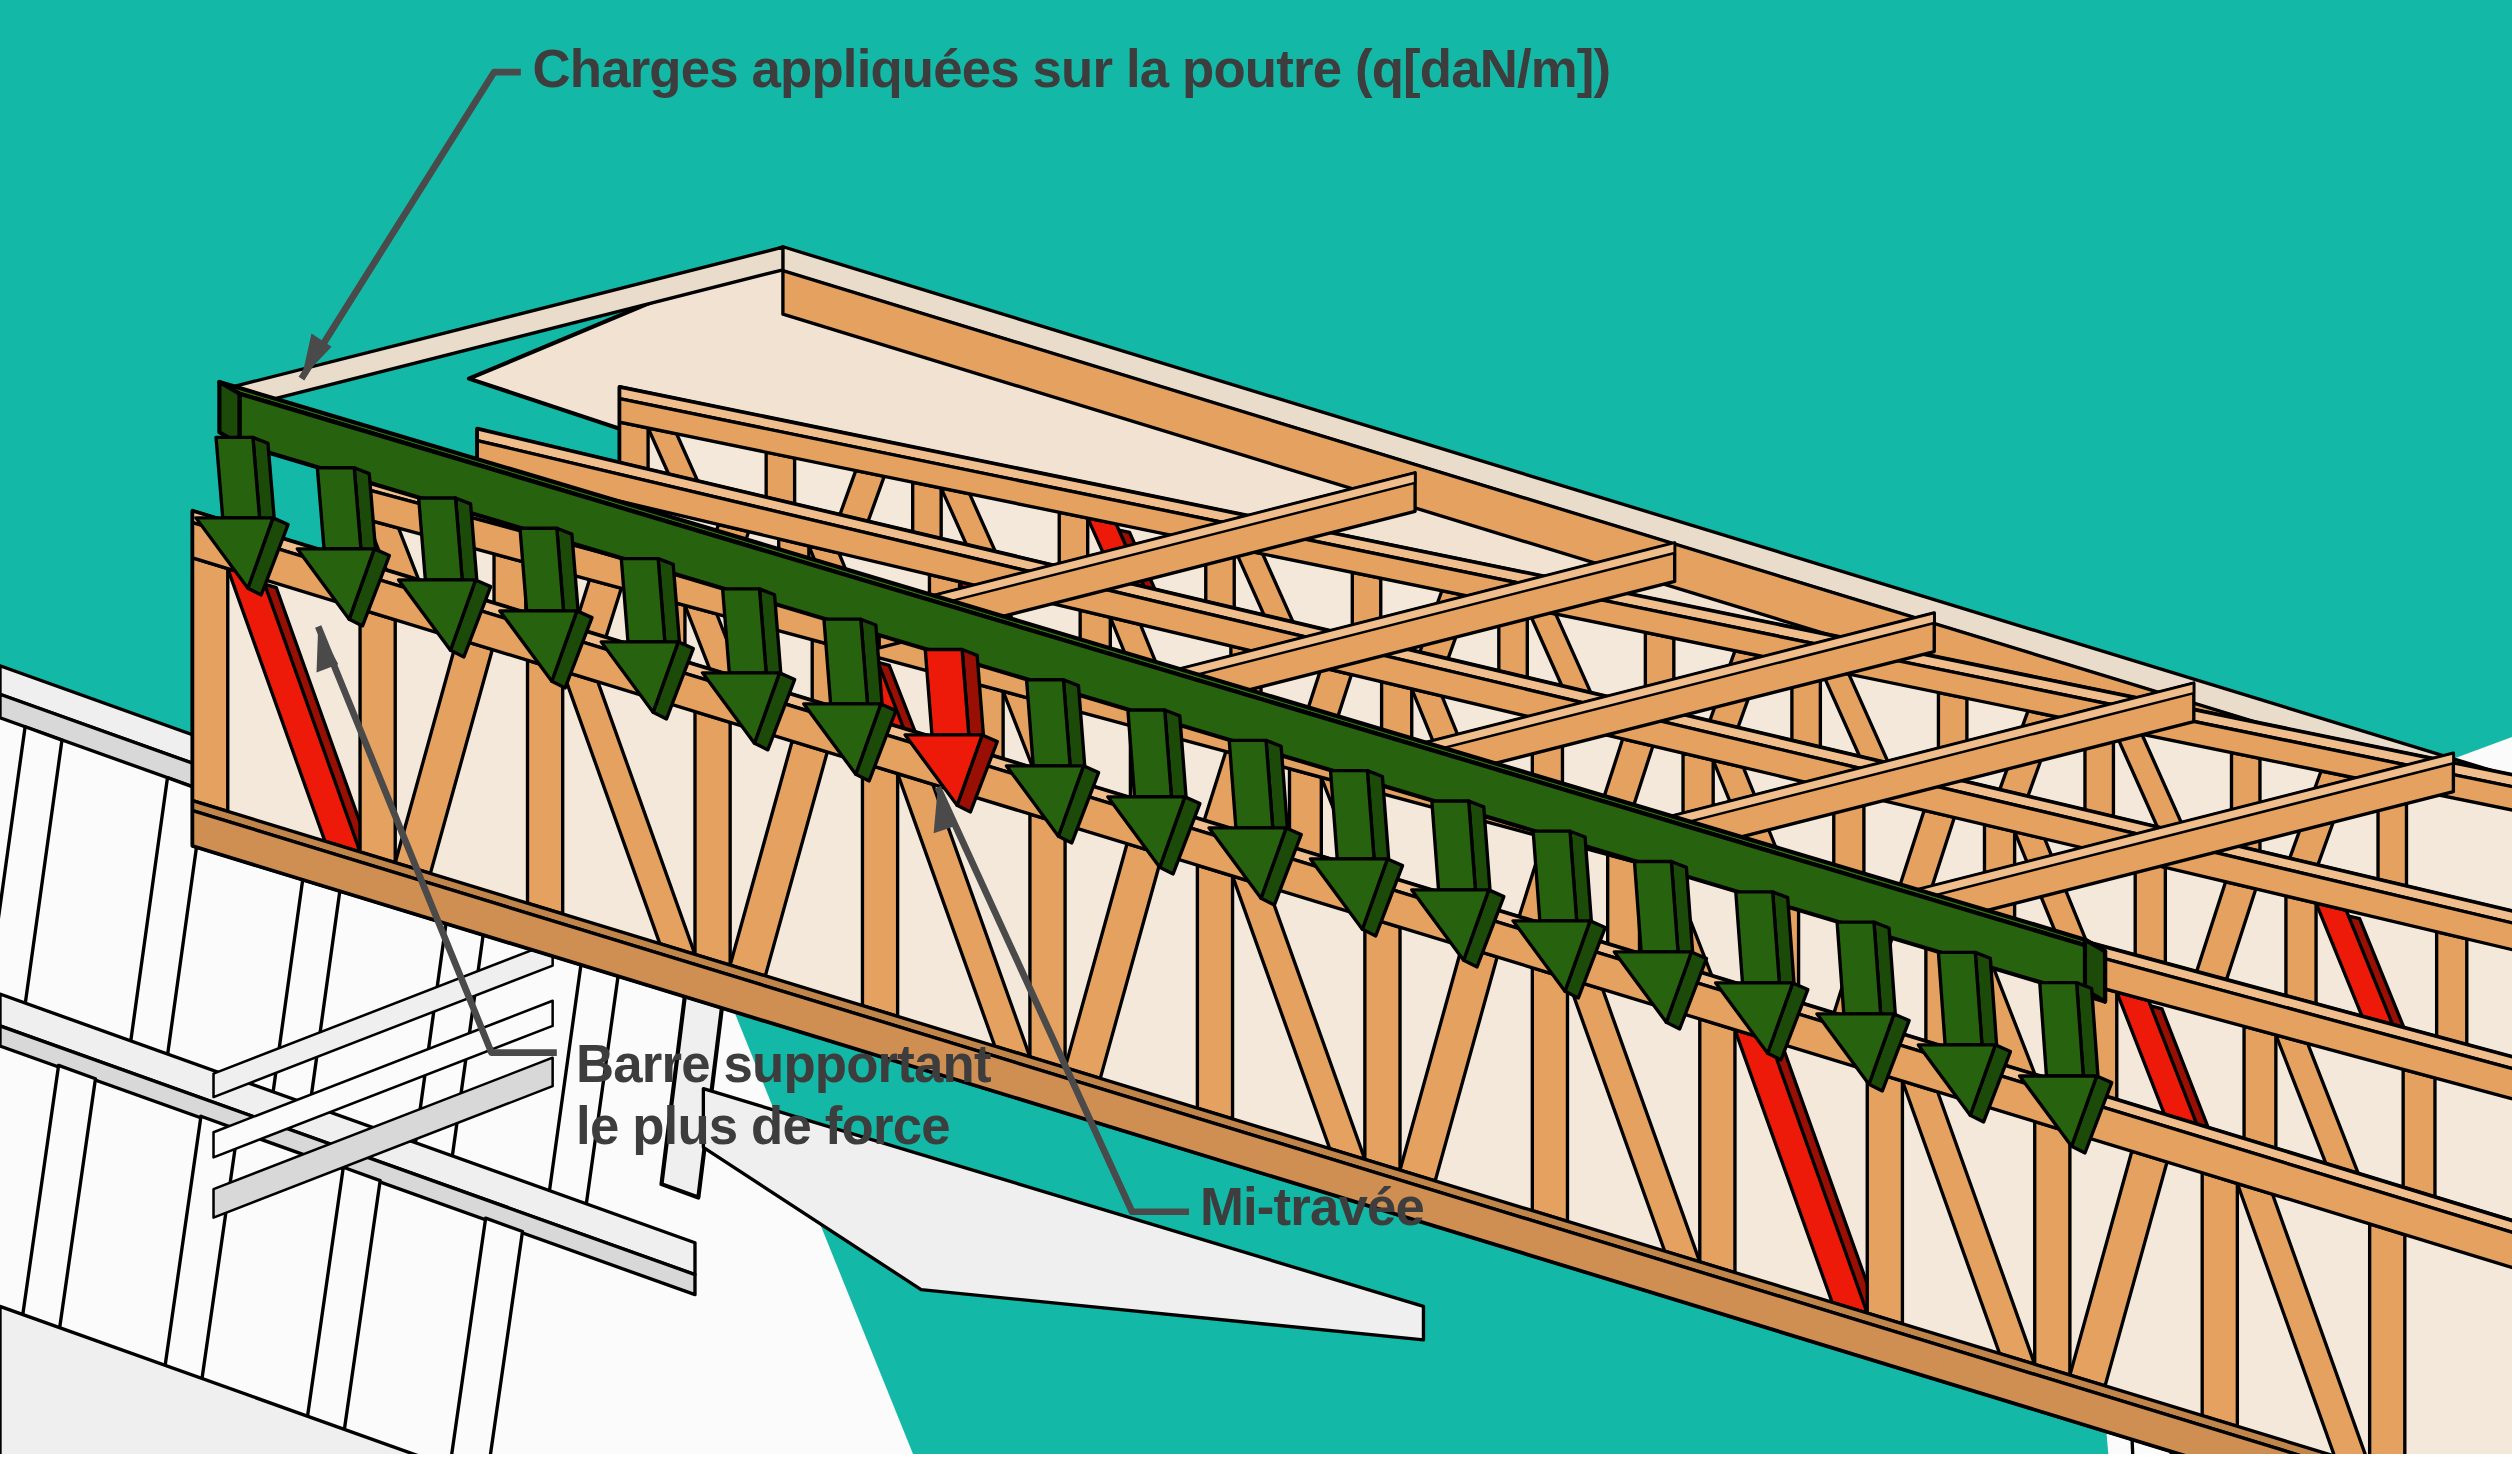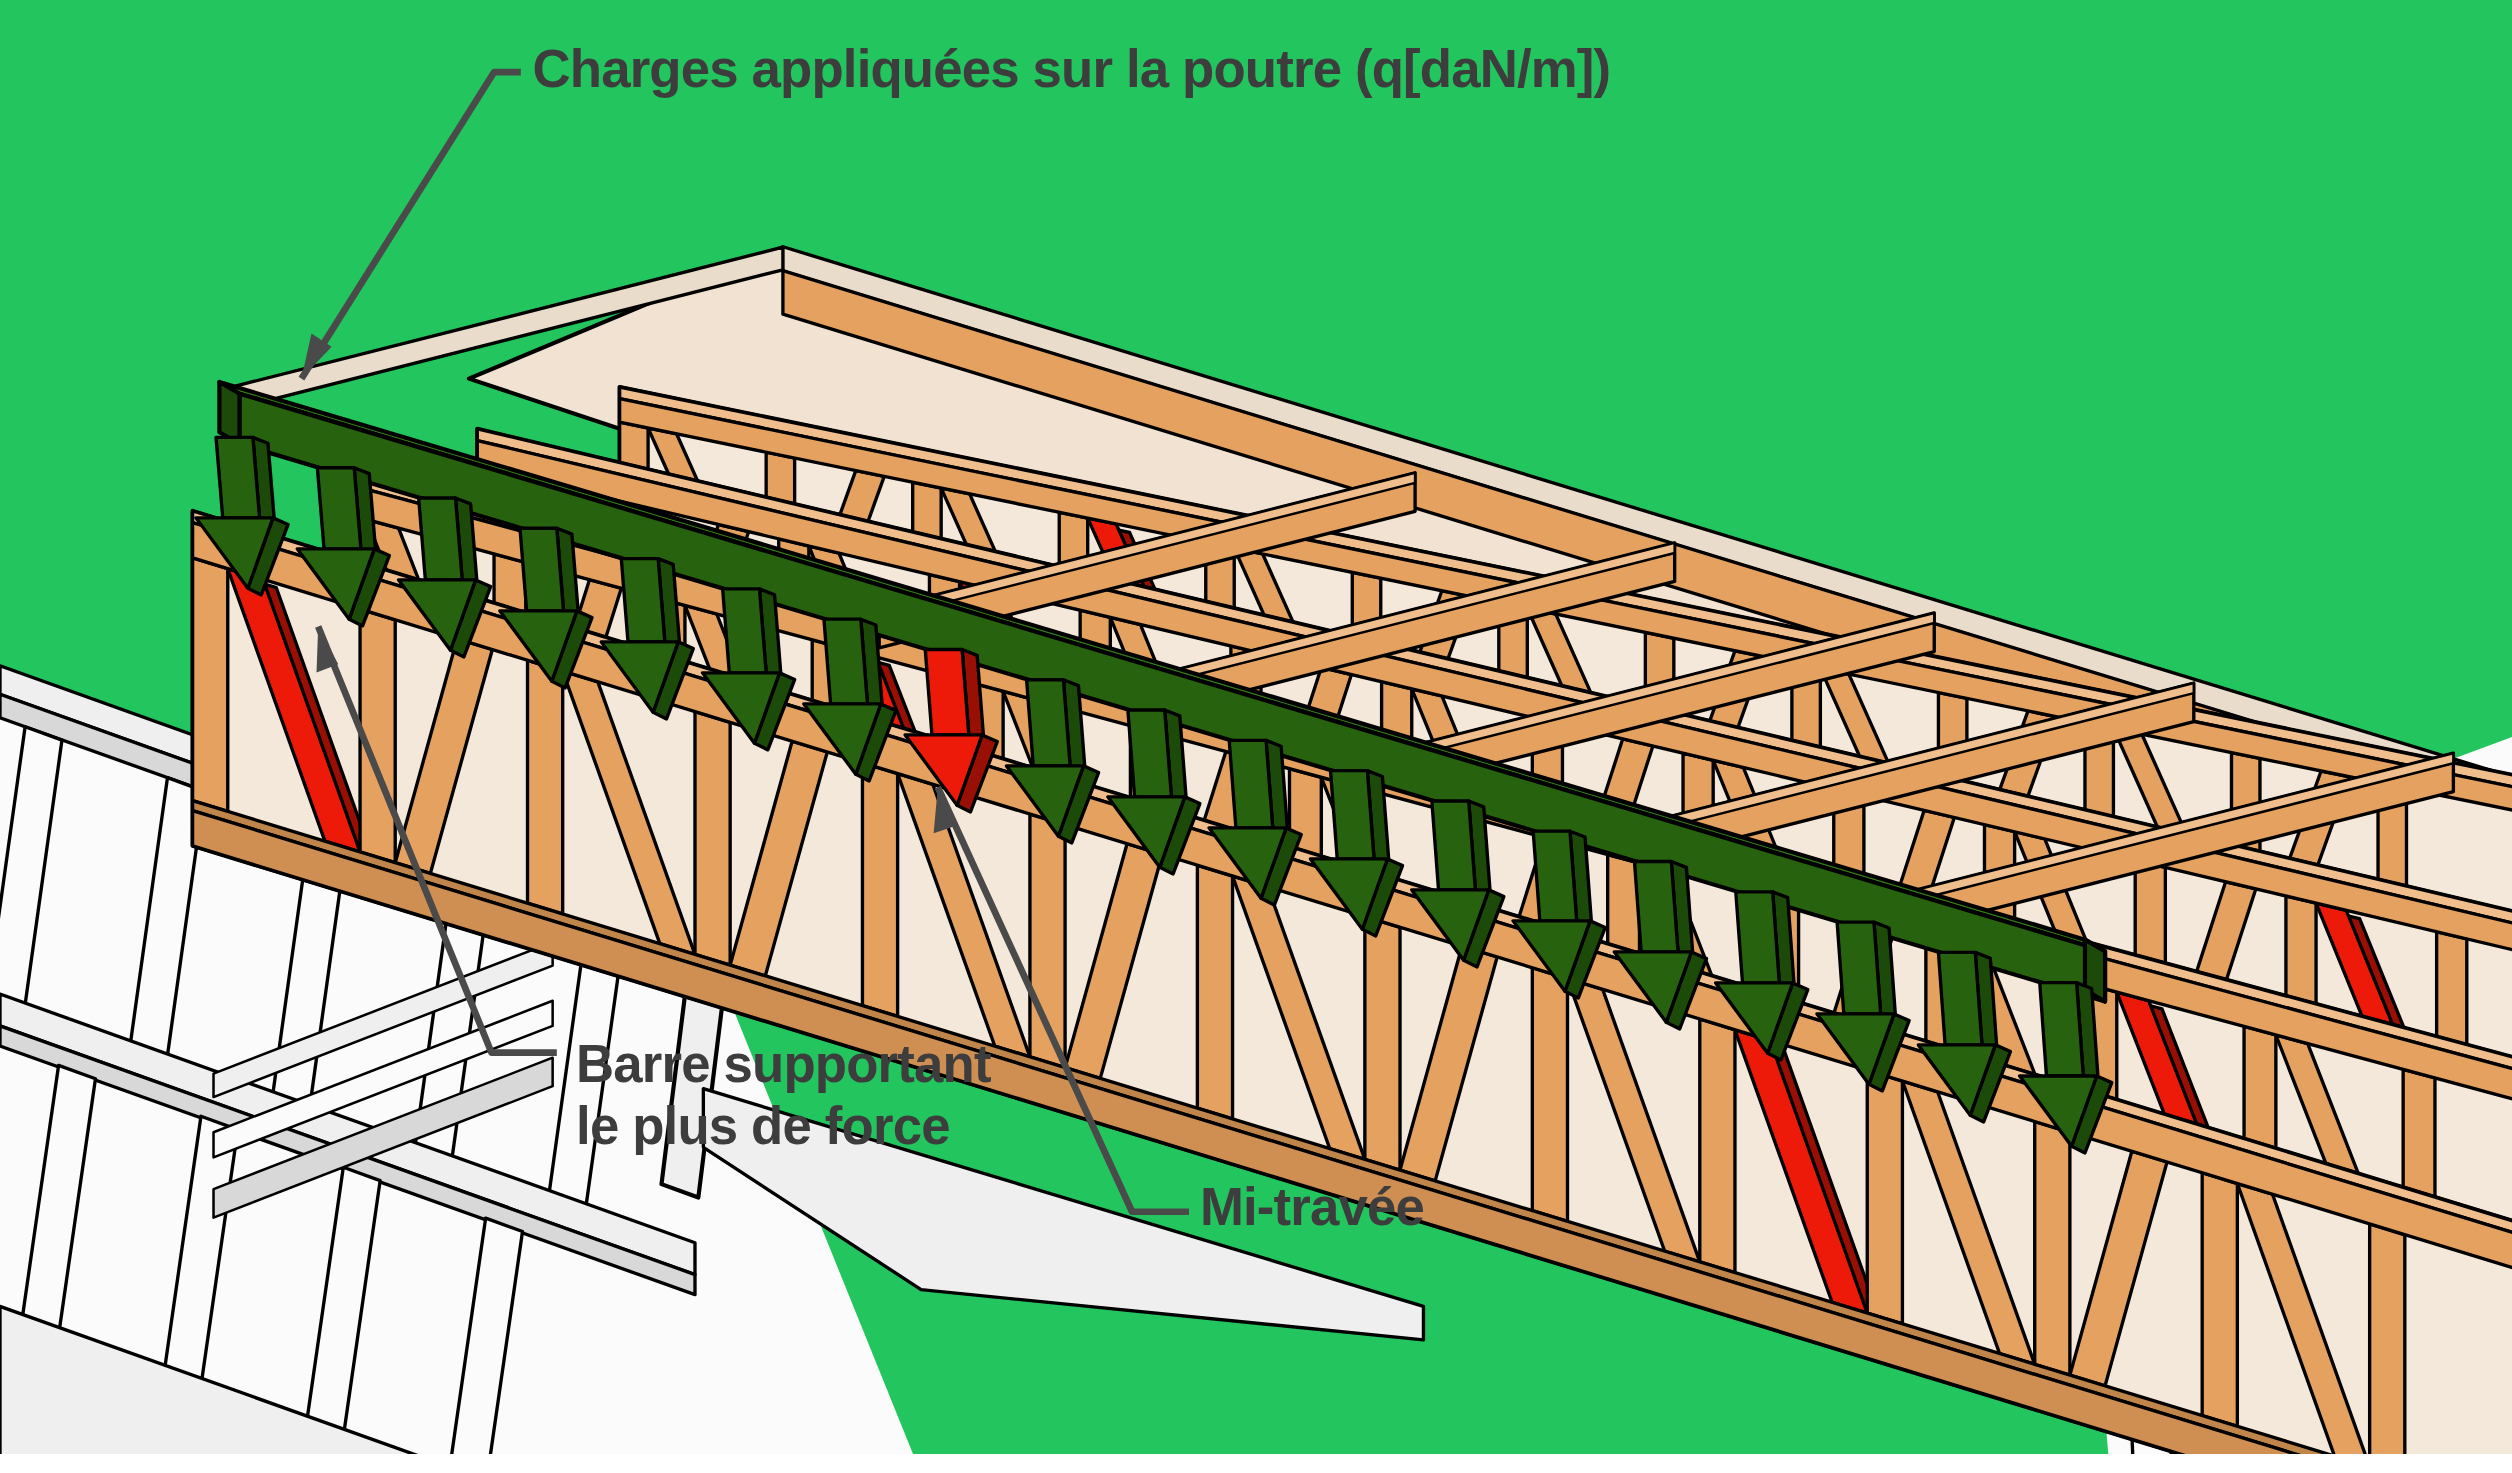--- a/index.html
+++ b/index.html
@@ -1,16 +1,16 @@
 <!DOCTYPE html>
 <html style="--leader: #4A4A4A; --text: #3D3D3D;font-size:13.4px"><head>
 <meta charset="utf-8">
 <style>
   html,body{margin:0;padding:0;background:#fff;}
-  .wrap{position:relative;width:2512px;height:1454px;background:#22c55e;overflow:hidden;}
+  .wrap{position:relative;width:2512px;height:1454px;background:#14b8a6;overflow:hidden;}
   svg{display:block;width:2512px;height:1474px;}
   .lbl{fill:var(--text,#3d3d3d);font-family:"Liberation Sans","DejaVu Sans",sans-serif;
        font-weight:bold;font-size:63px;letter-spacing:-1px;}
   .leader{stroke:var(--leader,#4a4a4a);stroke-width:8;fill:none;stroke-linejoin:round;stroke-linecap:butt;}
   .leader-head{fill:var(--leader,#4a4a4a);stroke:none;}
 </style>
 </head>
 <body>
 
 <div class="wrap">

